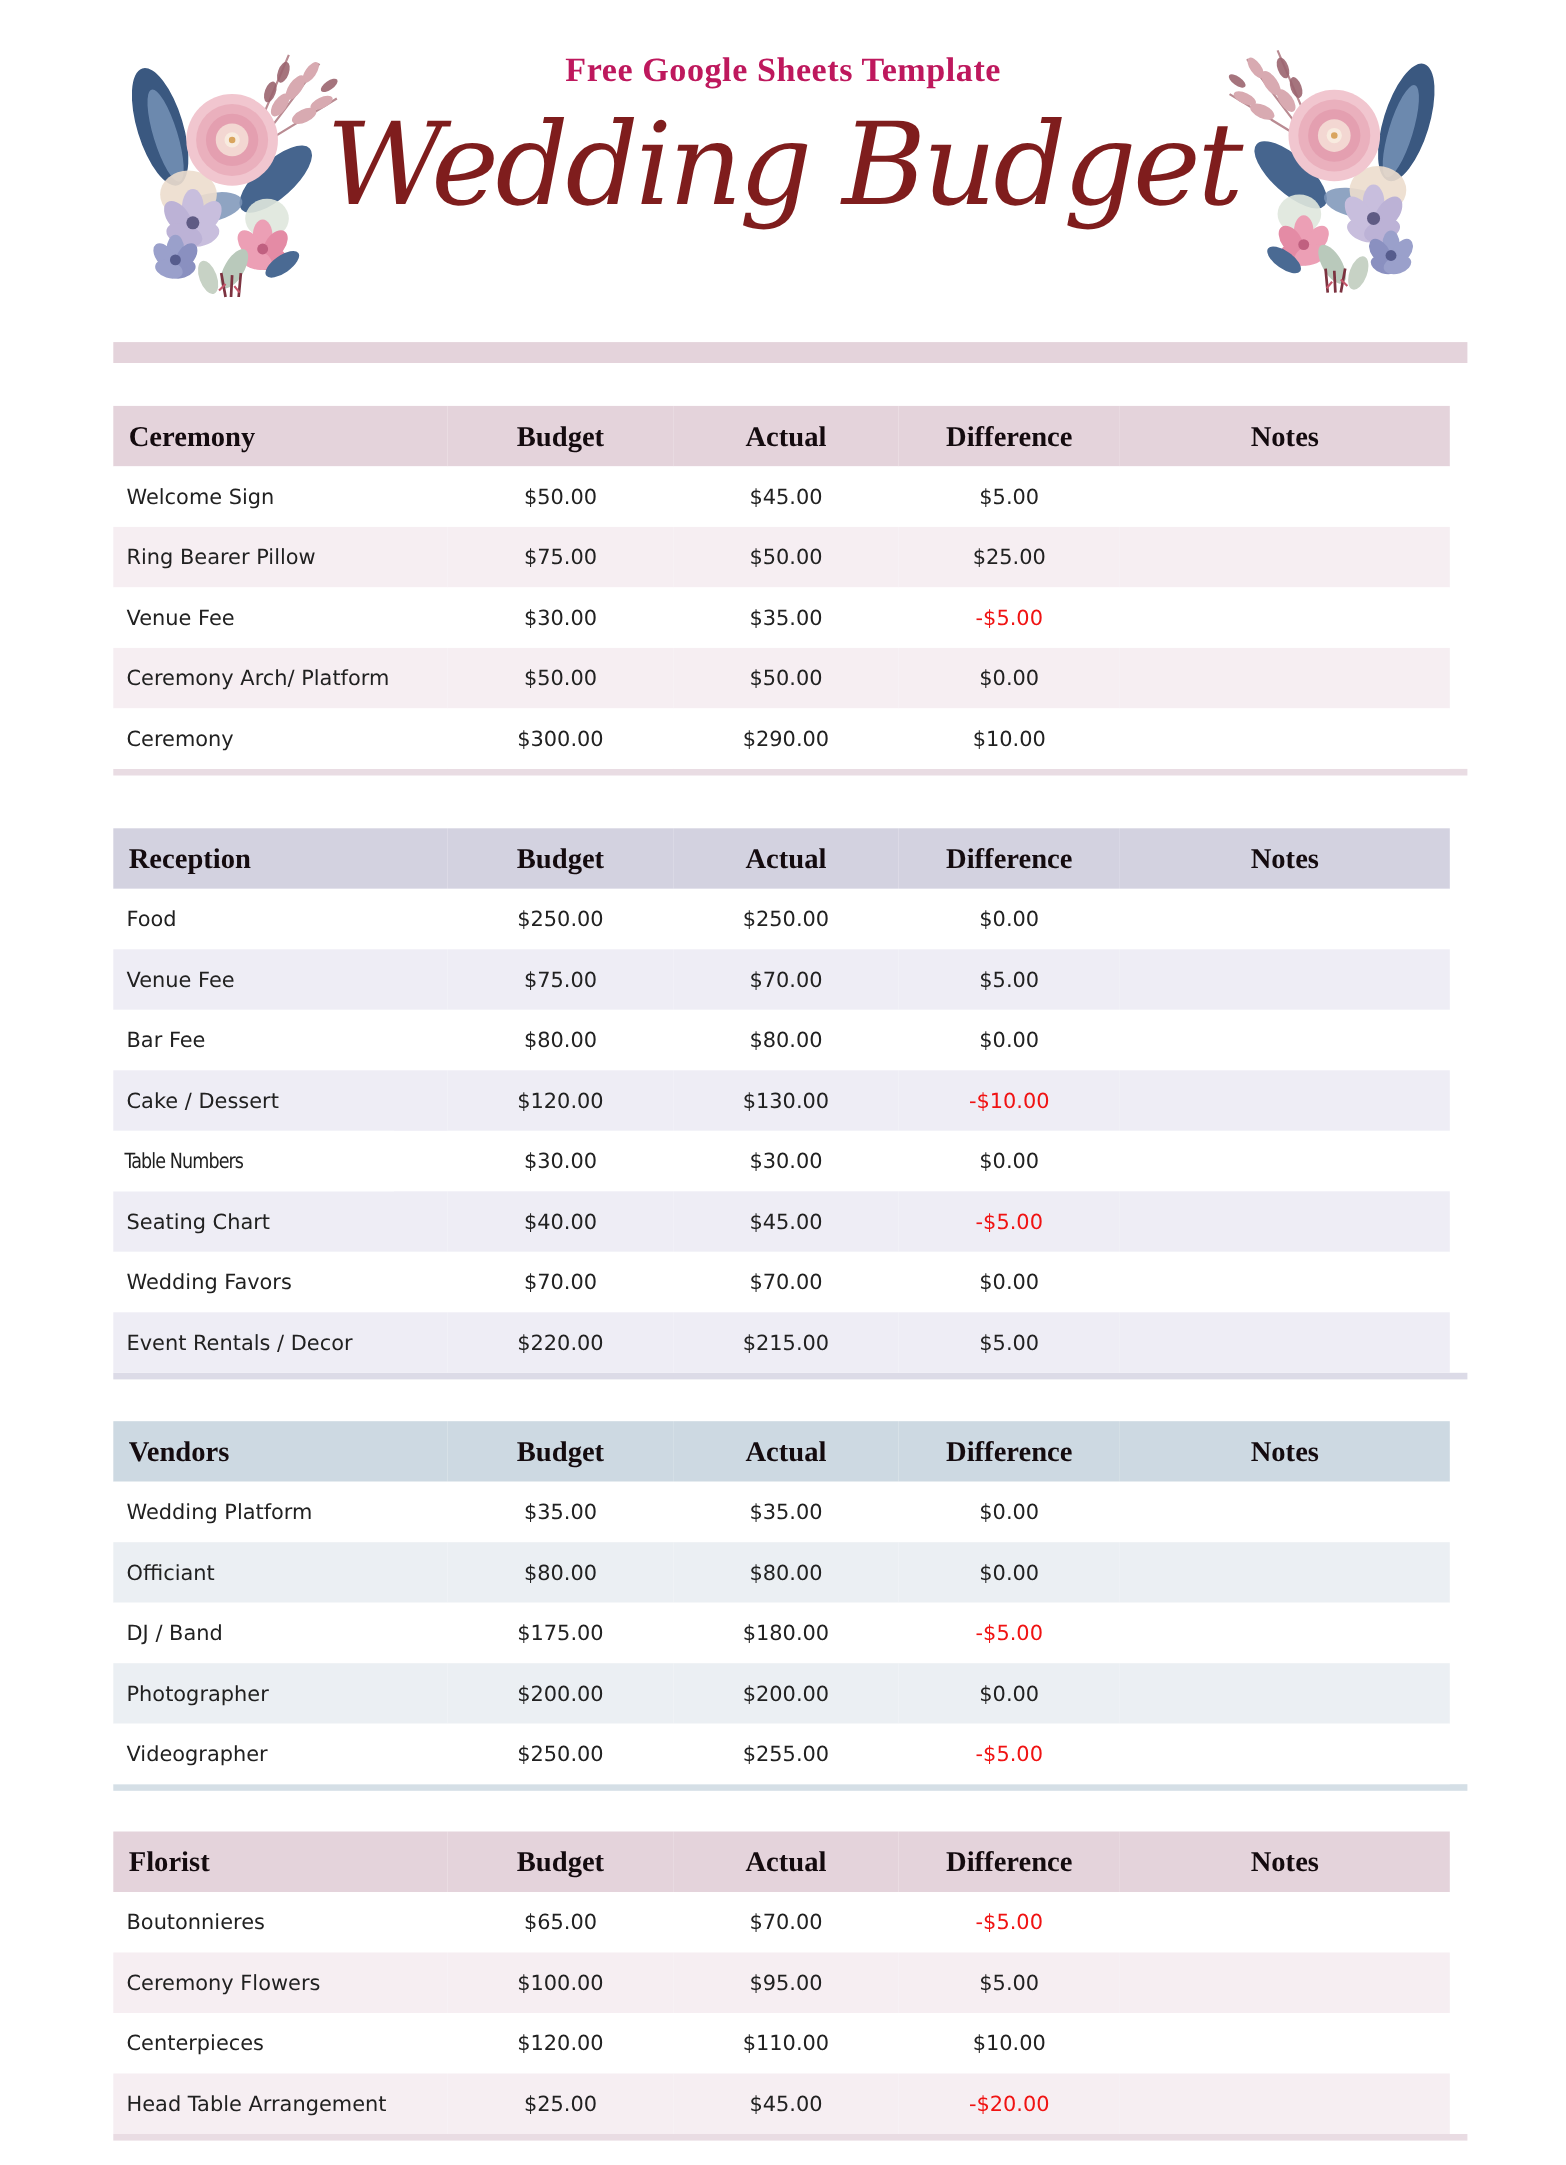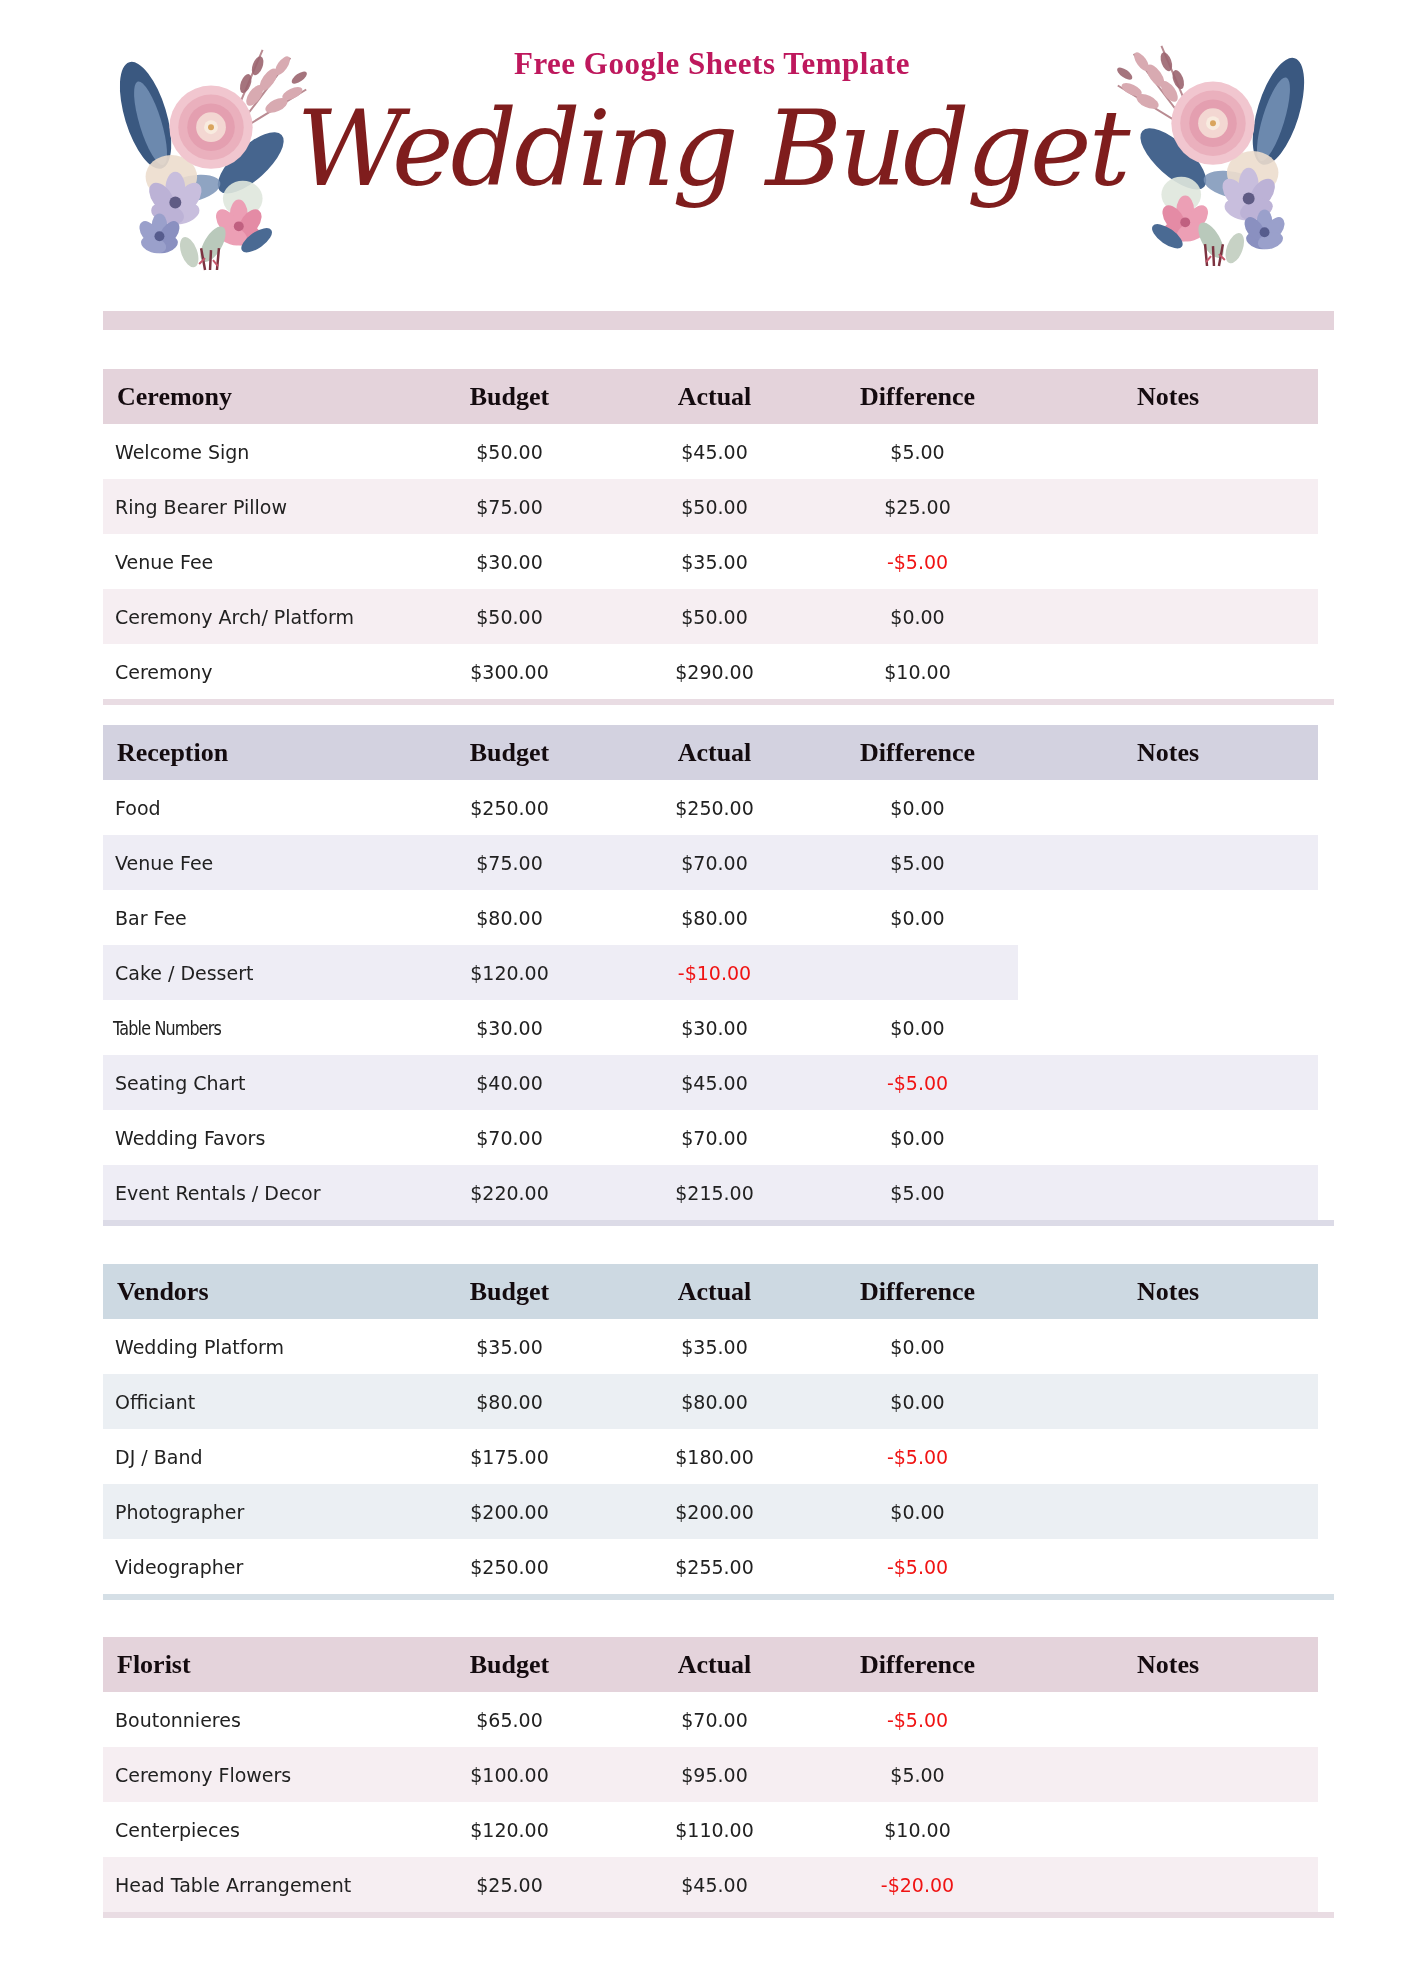--- a/index.html
+++ b/index.html
@@ -28,21 +28,21 @@
   .floral.right { left:1092px; top:26px; transform:scaleX(-1); }
 
   .accent-bar {
     margin-left:103px; width:1231px; height:19px;
     background:var(--pink-header);
   }
 
   
   .budget-table { margin-left:103px; width:1231px; }
   .t-ceremony { margin-top:39px; }
-  .t-reception { margin-top:20px; }
+  .t-reception { margin-top:48px; }
   .t-vendors { margin-top:38px; }
   .t-florist { margin-top:37px; }
 
   .theme-pink     { --t-header:var(--pink-header);  --t-tint:var(--pink-tint);  --t-div:var(--pink-div); }
   .theme-lavender { --t-header:var(--lav-header);   --t-tint:var(--lav-tint);   --t-div:var(--lav-div); }
   .theme-blue     { --t-header:var(--blue-header);  --t-tint:var(--blue-tint);  --t-div:var(--blue-div); }
 
   .row {
     display:grid;
     grid-template-columns:304px 205px 205px 201px 300px;
@@ -277,20 +277,21 @@
     <div class="row">
       <div class="cell cat">Bar Fee</div>
       <div class="cell">$80.00</div>
       <div class="cell">$80.00</div>
       <div class="cell">$0.00</div>
       <div class="cell"></div>
     </div>
     <div class="row alt">
       <div class="cell cat">Cake / Dessert</div>
       <div class="cell">$120.00</div>
+      <div class="cell">$130.00</div>
       <div class="cell neg">-$10.00</div>
       <div class="cell"></div>
     </div>
     <div class="row">
       <div class="cell cat narrow">Table Numbers</div>
       <div class="cell">$30.00</div>
       <div class="cell">$30.00</div>
       <div class="cell">$0.00</div>
       <div class="cell"></div>
     </div>

